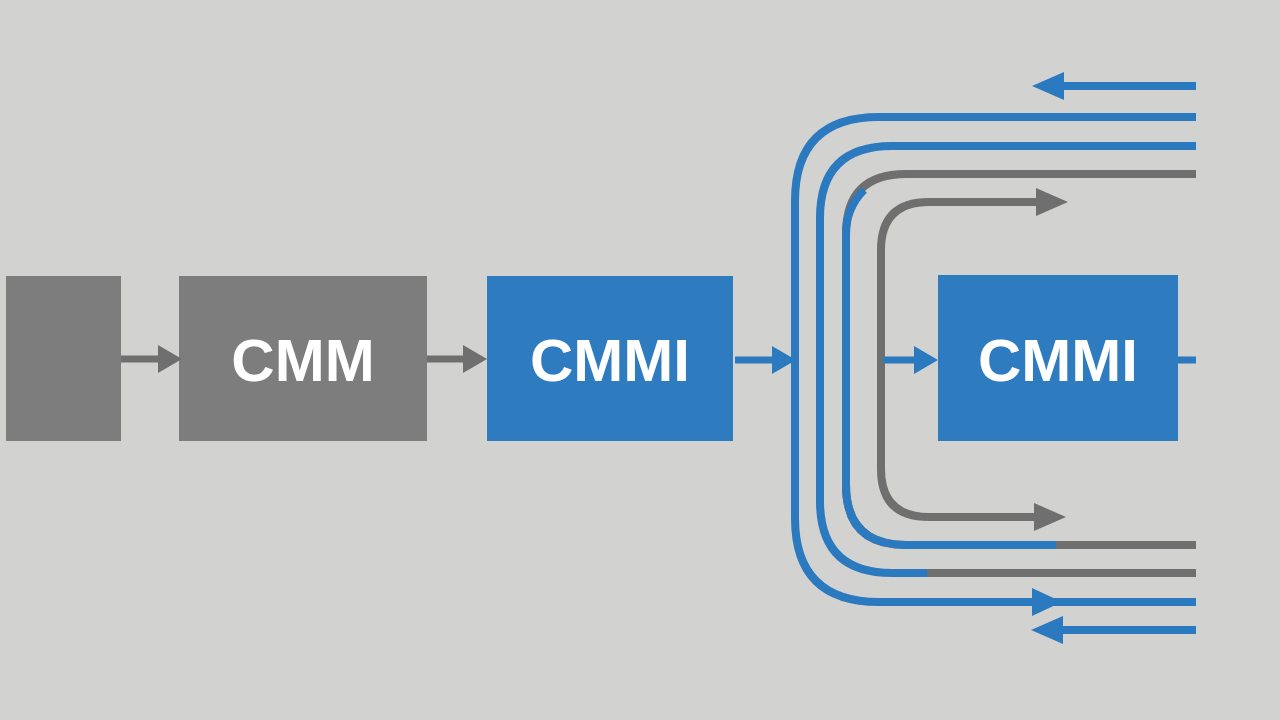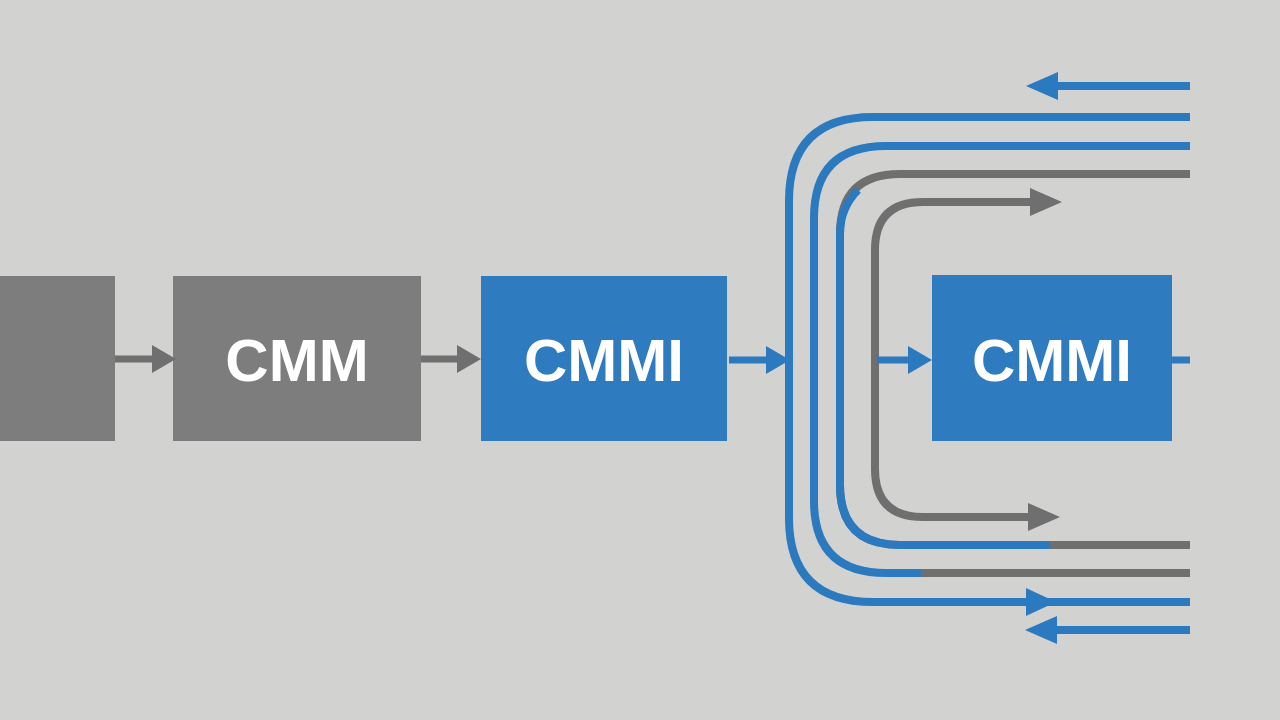--- a/index.html
+++ b/index.html
@@ -4,21 +4,21 @@
 <style>
   :root{
     --bg:#d2d2d1;
     --boxGray:#7d7d7d;
     --boxBlue:#2e7bbf;
     --lineGray:#6f6f6f;
     --lineBlue:#2b79be;
     --label:#ffffff;
   }
   html,body{margin:0;padding:0;background:var(--bg);}
-  .stage{width:1190px;height:720px;overflow:hidden;}
+  .stage{width:1190px;height:720px;overflow:hidden;padding-left:6px;}
   svg{display:block;width:1280px;height:720px;}
   .bg{fill:var(--bg);}
   .box-gray{fill:var(--boxGray);}
   .box-blue{fill:var(--boxBlue);}
   .ring-gray{stroke:var(--lineGray);fill:none;stroke-width:8;}
   .ring-blue{stroke:var(--lineBlue);fill:none;stroke-width:8;}
   .conn-gray{stroke:var(--lineGray);stroke-width:7;}
   .conn-blue{stroke:var(--lineBlue);stroke-width:7;}
   .head-gray{fill:var(--lineGray);stroke:none;}
   .head-blue{fill:var(--lineBlue);stroke:none;}

